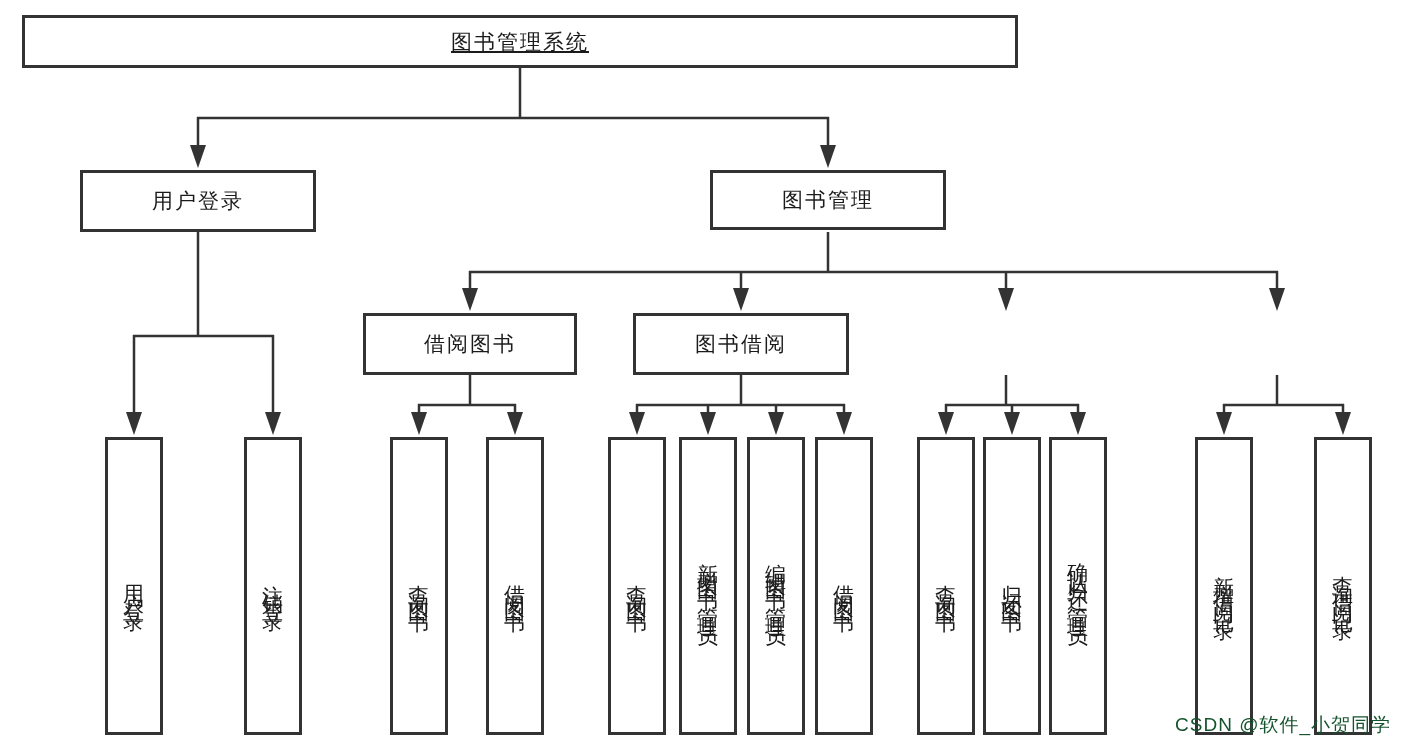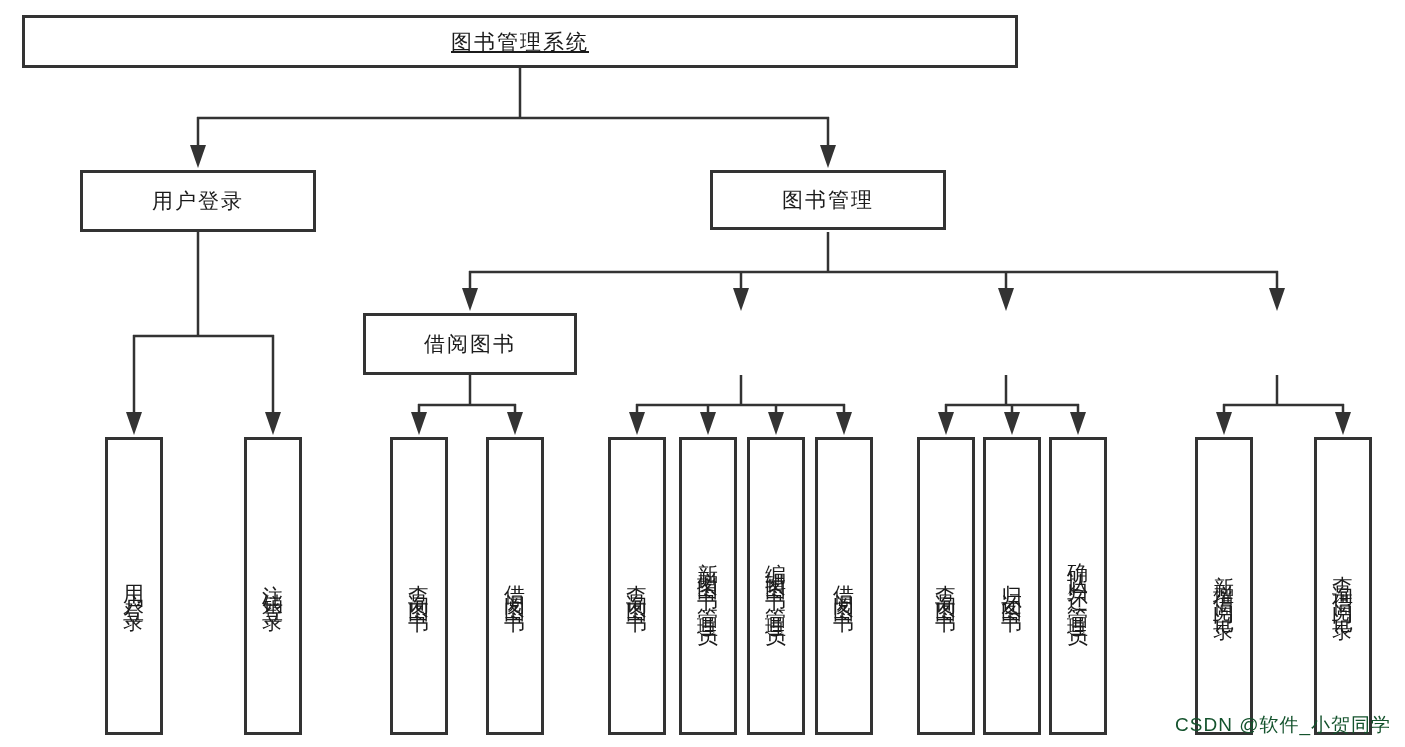--- a/index.html
+++ b/index.html
@@ -149,20 +149,21 @@
       <polygon points="1335,412 1351,412 1343,435"></polygon>
     </g>
   </svg>
 
   <div class="hbox" style="left:22px; top:15px; width:996px; height:53px;text-decoration:underline;">图书管理系统</div>
 
   <div class="hbox" style="left:80px; top:170px; width:236px; height:62px;">用户登录</div>
   <div class="hbox" style="left:710px; top:170px; width:236px; height:60px;font-family:Liberation Mono, monospace;">图书管理</div>
 
   <div class="hbox" style="left:363px; top:313px; width:214px; height:62px;">借阅图书</div>
+  <div class="hbox" style="left:633px; top:313px; width:216px; height:62px;">图书借阅</div>
 
   <div class="vbox" style="left:105px;">
     <span>用户登录</span>
   </div>
   <div class="vbox" style="left:244px;">
     <span>注销登录</span>
   </div>
 
   <div class="vbox" style="left:390px;">
     <span>查询图书</span>

